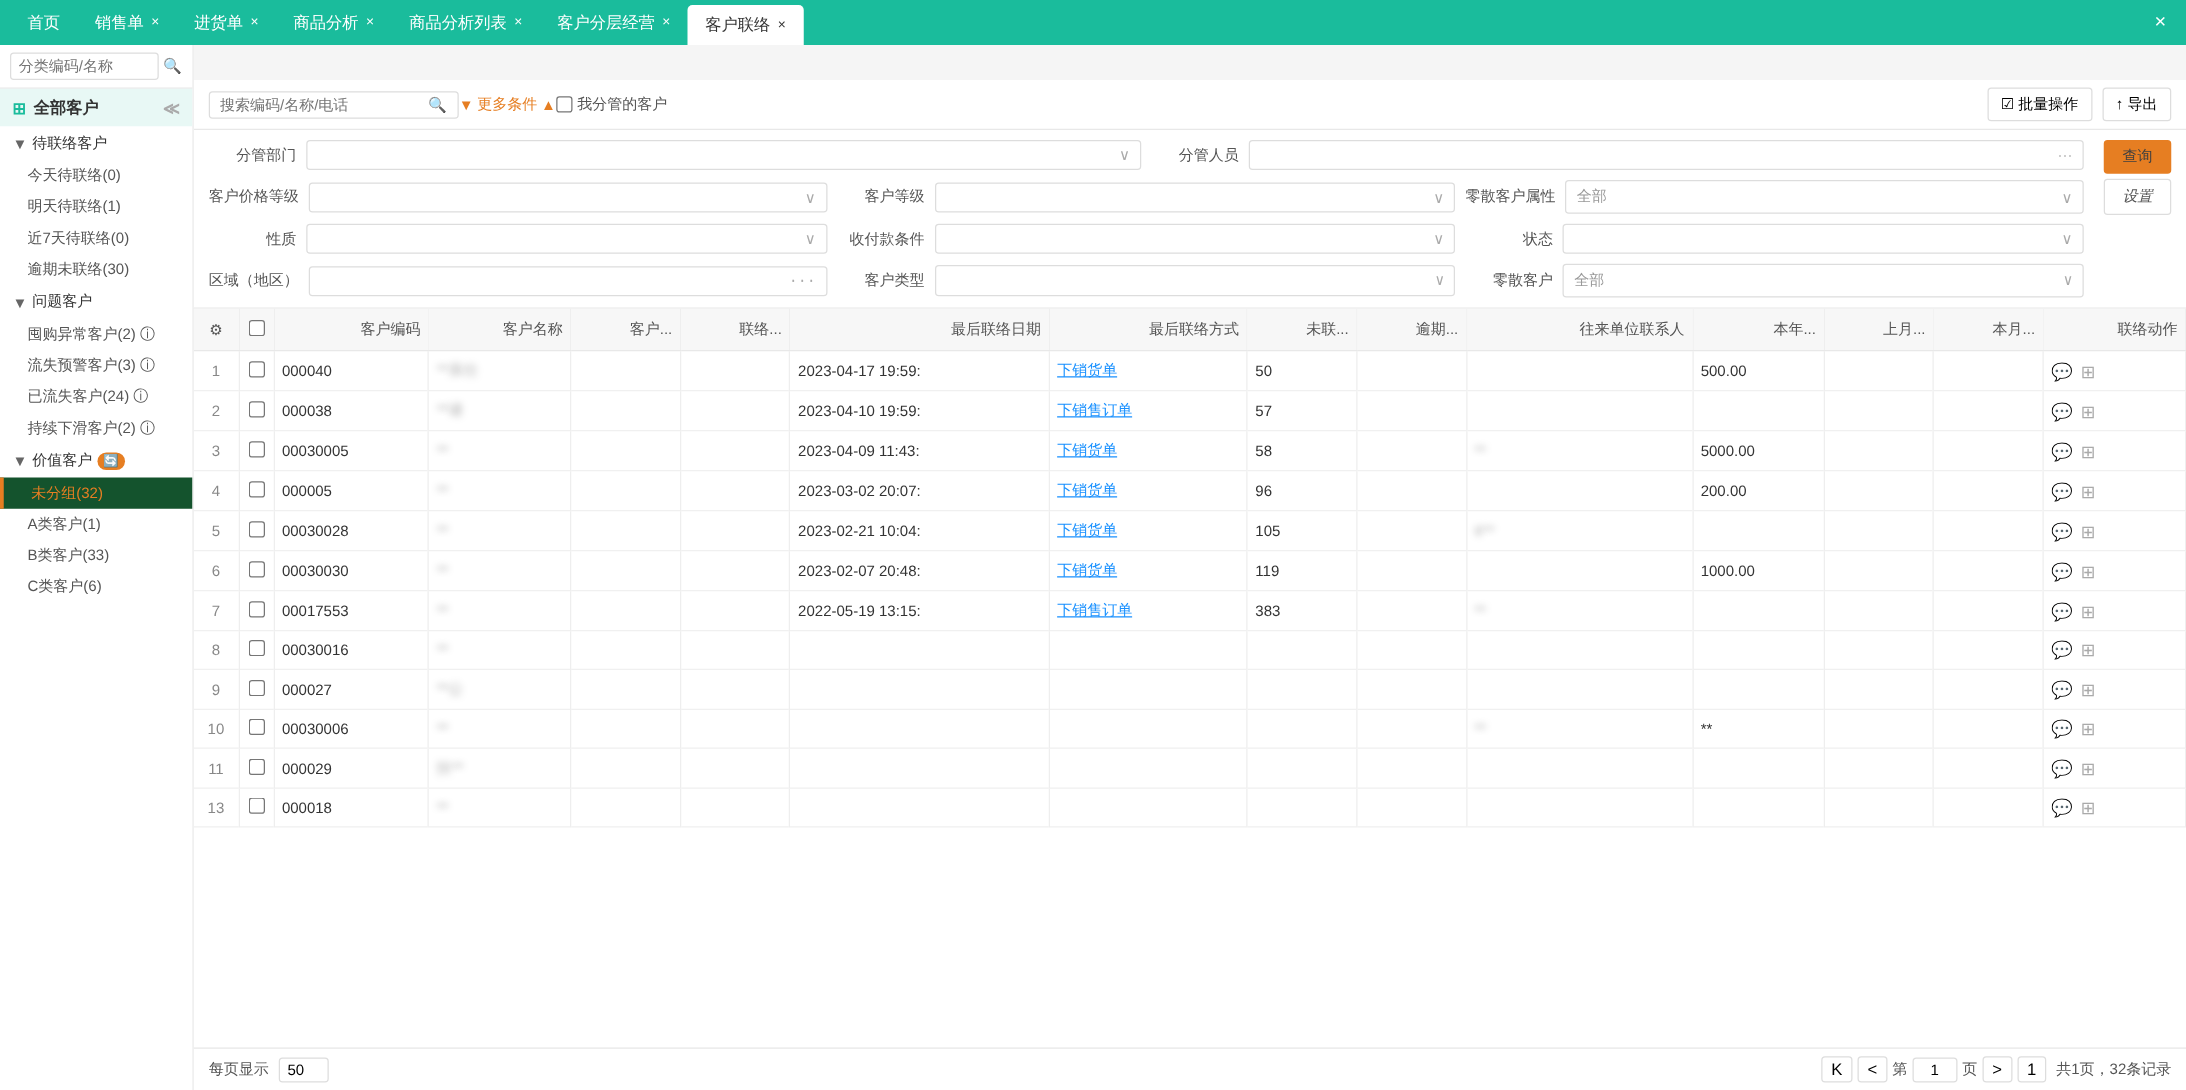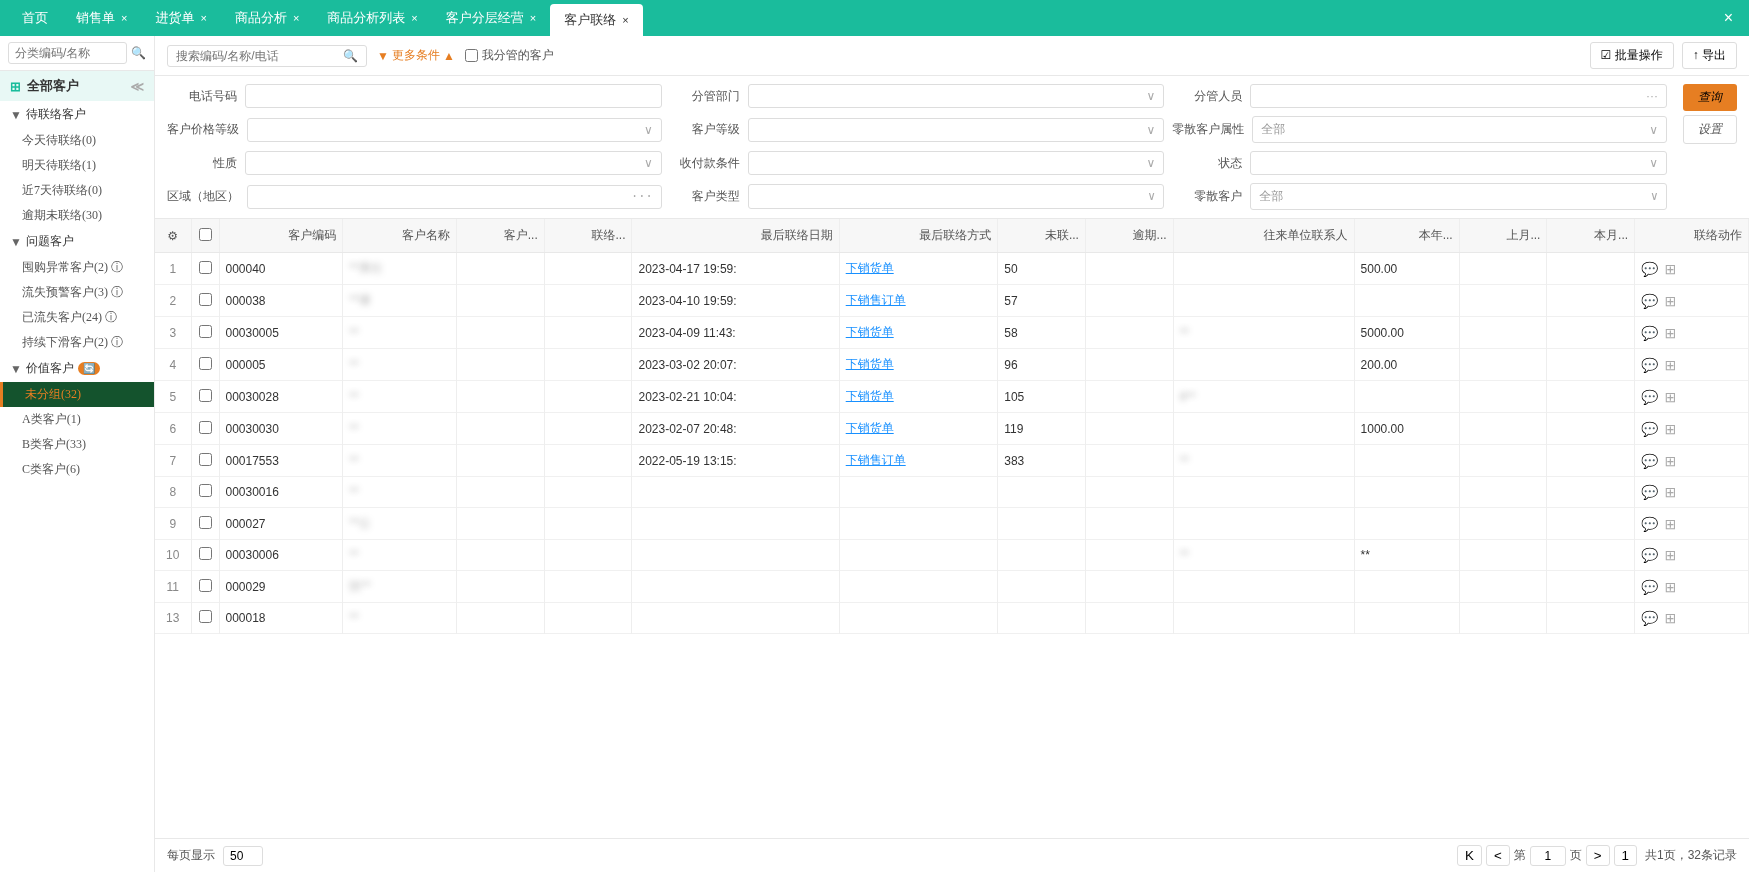--- a/index.html
+++ b/index.html
@@ -40,31 +40,31 @@
     .sidebar-all-customers .grid-icon { margin-right: 6px; color: #1abc9c; }
     .sidebar-all-customers .collapse-icon { margin-left: auto; color: #aaa; }
 
     .sidebar-group-header {
       display: flex; align-items: center; padding: 5px 10px; color: #333; font-size: 12px; cursor: pointer;
     }
     .sidebar-group-header .arrow { margin-right: 4px; color: #666; }
 
     .sidebar-item {
       padding: 4px 10px 4px 22px; font-size: 12px; color: #555; cursor: pointer;
-      white-space: nowrap; overflow: hidden; text-overflow: ellipsis; font-family: Liberation Serif, serif;
+      white-space: nowrap; overflow: hidden; text-overflow: ellipsis;
     }
     .sidebar-item.active { background: #14532d; color: #e67e22; border-left: 3px solid #e67e22; }
 
     
     .content-area { flex: 1; display: flex; flex-direction: column; overflow: hidden; background: #f5f5f5; }
 
     
     .filter-bar {
       background: #fff; padding: 6px 12px; border-bottom: 1px solid #e8e8e8;
-      display: flex; align-items: center; gap: 10px;
+      display: flex; align-items: center; gap: 0; margin-top: 28px;
     }
     .filter-search-input {
       display: flex; align-items: center; border: 1px solid #ddd; border-radius: 3px; padding: 3px 8px;
       background: #fff; width: 200px;
     }
     .filter-search-input input { border: none; outline: none; font-size: 12px; width: 100%; }
     .more-conditions { color: #e67e22; cursor: pointer; display: flex; align-items: center; gap: 3px; }
     .my-customers { display: flex; align-items: center; gap: 4px; color: #555; cursor: pointer; }
     .filter-bar-right { margin-left: auto; display: flex; gap: 8px; }
     .btn-batch { border: 1px solid #ddd; background: #fff; padding: 4px 10px; border-radius: 3px; cursor: pointer; font-size: 12px; }
@@ -83,21 +83,21 @@
       flex: 1; border: 1px solid #ddd; border-radius: 3px; padding: 4px 8px; font-size: 12px; outline: none;
     }
     .filter-select {
       flex: 1; display: flex; align-items: center; border: 1px solid #ddd; border-radius: 3px; padding: 4px 8px;
       font-size: 12px; background: #fff; cursor: pointer; position: relative;
     }
     .filter-select .val { flex: 1; color: #999; }
     .filter-select .arrow { color: #aaa; margin-left: 4px; }
     .filter-select .dots { color: #aaa; margin-left: 4px; }
     .filter-actions { display: flex; flex-direction: column; gap: 4px; margin-left: 8px; }
-    .btn-query { background: #e67e22; color: #000000; border: none; padding: 5px 14px; border-radius: 3px; cursor: pointer; font-size: 12px; font-style: italic; }
+    .btn-query { background: #e67e22; color: #404040; border: none; padding: 5px 14px; border-radius: 3px; cursor: pointer; font-size: 12px; }
     .btn-reset { background: #fff; color: #555; border: 1px solid #ddd; padding: 5px 14px; border-radius: 3px; cursor: pointer; font-size: 12px; font-style: italic; }
 
     
     .table-area { flex: 1; overflow: auto; background: #fff; margin: 0; }
     table { width: 100%; border-collapse: collapse; font-size: 12px; }
     thead tr { background: #f7f7f7; }
     thead th {
       padding: 8px 6px; border-bottom: 1px solid #e8e8e8; border-right: 1px solid #eee;
       white-space: nowrap; font-weight: normal; color: #555; text-align: right; position: sticky; top: 0; background: #f7f7f7; z-index: 1;
     }
@@ -231,24 +231,20 @@
           <span>导出</span>
         </button>
       </div>
     </div>
 
     <div class="advanced-filter">
       <div style="display:flex;gap:8px;align-items:flex-start;">
         <div style="flex:1;">
 
           <div class="filter-row">
-            <div class="filter-field">
-              <span class="filter-label">电话号码</span>
-              <input class="filter-input" style="">
-            </div>
             <div class="filter-field">
               <span class="filter-label">分管部门</span>
               <div class="filter-select">
                 <span class="val"></span>
                 <span class="arrow">∨</span>
               </div>
             </div>
             <div class="filter-field">
               <span class="filter-label">分管人员</span>
               <div class="filter-select">

